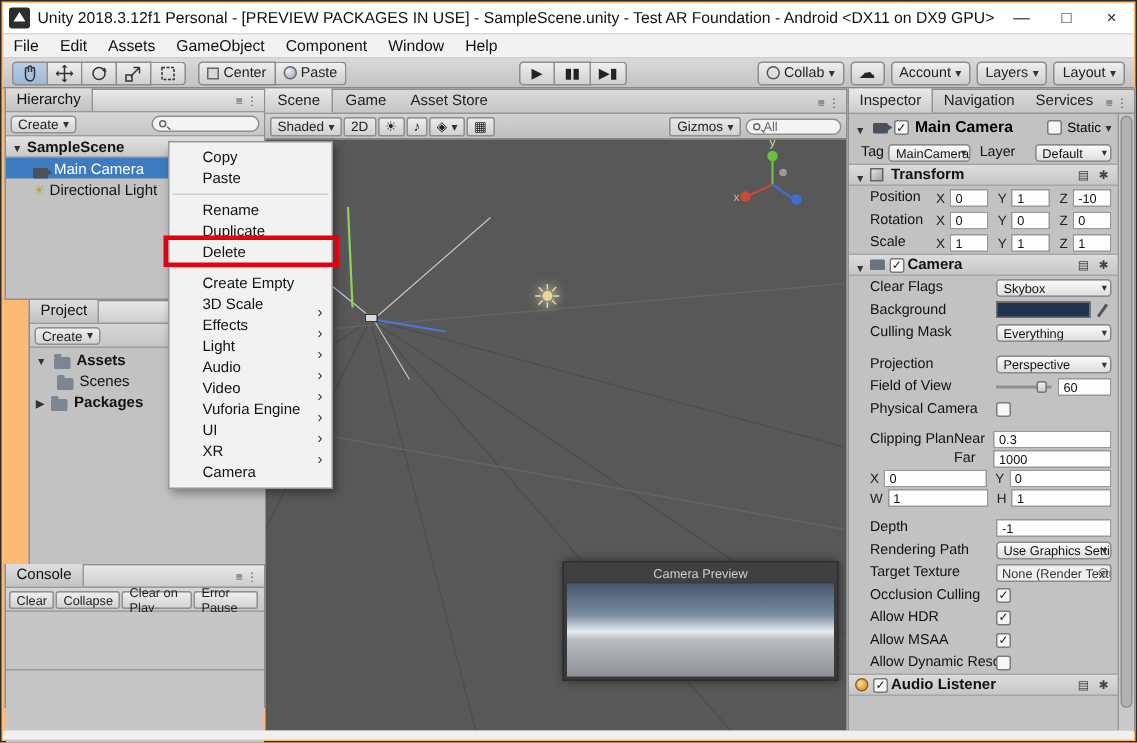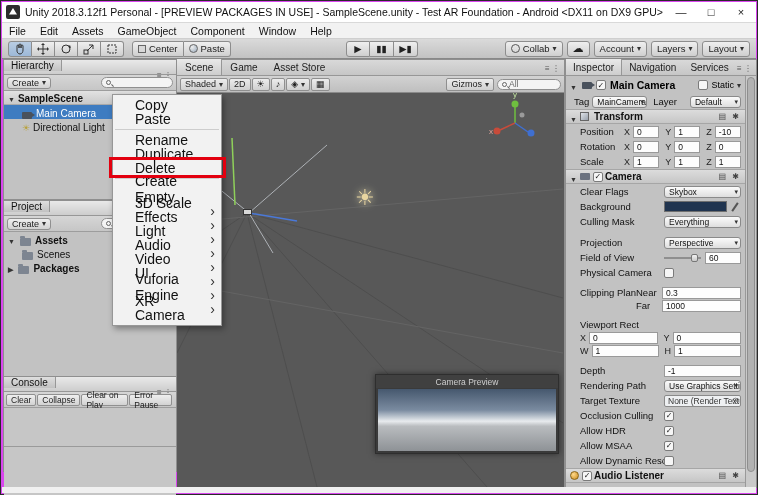--- a/index.html
+++ b/index.html
@@ -1,18 +1,18 @@
 <!DOCTYPE html>
 <html><head>
 <meta charset="utf-8">
 <style>
   * { margin:0; padding:0; box-sizing:border-box; font-family:"Liberation Sans", sans-serif; }
   html,body { width:758px; height:495px; }
   body { position:relative; background:#9a9a9a; overflow:hidden; }
-  .window { position:absolute; inset:0; border:1px solid #2a2a2a; background:#d946ef; }
+  .window { position:absolute; inset:0; border:1px solid #2a2a2a; background:#fdba74; }
 
   
   .titlebar { position:absolute; left:1px; top:1px; right:1px; height:21px; background:#ffffff; display:flex; align-items:center; padding-left:4px; border-bottom:1px solid #d9d9d9; }
   .unity-logo { width:14px; height:14px; background:#2d2d2d; border-radius:2px; margin-right:5px; position:relative; flex-shrink:0;}
   .unity-logo::after { content:""; position:absolute; left:3px; top:3px; width:8px; height:8px; background:#ffffff; clip-path:polygon(50% 0,100% 80%,0 80%); }
   .title-text { font-size:10.5px; color:#111; white-space:nowrap; overflow:hidden; flex:1; }
   .win-controls { display:flex; flex-shrink:0; }
   .win-btn { width:30px; height:19px; display:flex; align-items:center; justify-content:center; font-size:11px; color:#222; }
   .win-btn::before { content:attr(data-glyph); }
 
@@ -32,21 +32,21 @@
   .tool-ic { width:12px; height:12px; display:block; }
   .play-group { position:absolute; left:344px; display:flex; }
   .dda::after { content:"▾"; font-size:8px; margin-left:3px; color:#333; }
   .cloud-ic::before { content:"☁"; font-size:11px; }
   .collab-ic { width:9px; height:9px; border:1px solid #555; border-radius:50%; margin-right:3px; }
   .pivot-ic { width:8px; height:8px; border:1px solid #666; background:#d8d8d8; margin-right:3px; }
   .globe-ic { width:9px; height:9px; border:1px solid #666; border-radius:50%; background:radial-gradient(circle at 30% 30%, #eee, #9ab); margin-right:3px; }
 
   
   .panel { position:absolute; background:#c2c2c2; border:1px solid #8f8f8f; }
-  .phead { height:15px; background:linear-gradient(#e9e9e9,#cdcdcd); border-bottom:1px solid #979797; display:flex; align-items:flex-start;flex-direction:column; }
+  .phead { height:15px; background:linear-gradient(#e9e9e9,#cdcdcd); border-bottom:1px solid #979797; display:flex; align-items:flex-end; }
   .ptab { height:15px; display:flex; align-items:center; padding:0 7px; font-size:10px; color:#111; background:linear-gradient(#dedede,#c2c2c2); border-right:1px solid #979797; }
   .phead-right { margin-left:auto; font-size:8px; color:#555; padding:0 4px 2px 0; }
   .phead-right::before { content:"≡ ⋮"; }
   .psub { height:16px; background:linear-gradient(#d6d6d6,#c6c6c6); border-bottom:1px solid #9d9d9d; display:flex; align-items:center; padding:0 3px; }
   .create-btn { font-size:9px; color:#222; background:linear-gradient(#efefef,#d2d2d2); border:1px solid #909090; border-radius:3px; height:12px; display:inline-flex; align-items:center; padding:0 4px; }
   .searchbox { margin-left:auto; width:72px; height:11px; background:#f4f4f4; border:1px solid #909090; border-radius:6px; display:flex; align-items:center; padding:0 4px; font-size:8.5px; color:#666; }
   .mag { width:5px; height:5px; border:1px solid #666; border-radius:50%; position:relative; margin-right:2px; flex-shrink:0; }
   .mag::after { content:""; position:absolute; left:4px; top:4px; width:3px; height:1px; background:#666; transform:rotate(45deg); }
 
   
@@ -110,21 +110,21 @@
   .slider { flex:1; position:relative; height:12px; margin-right:4px; }
   .slider::before { content:""; position:absolute; left:0; right:0; top:5px; height:2px; background:#8f8f8f; }
   .slider-thumb { position:absolute; top:2px; left:72%; width:7px; height:8px; background:linear-gradient(#f2f2f2,#c9c9c9); border:1px solid #777; border-radius:2px; }
   .fov-box { width:36px; }
   .audio-ic { width:9px; height:9px; border-radius:50%; background:radial-gradient(circle at 35% 35%, #ffd98a, #c98a1e); border:1px solid #8a6516; margin-right:3px; flex-shrink:0; }
   .cam-comp-ic { width:10px; height:7px; background:#6b7280; border-radius:1px; margin-right:3px; position:relative; flex-shrink:0; }
   .tr-ic { width:9px; height:9px; border:1px solid #666; background:linear-gradient(135deg,#dfe3e8,#9aa2ad); margin-right:3px; flex-shrink:0; }
 
   
   .ctx-menu { position:absolute; left:111px; top:93px; width:110px; background:#f2f2f2; border:1px solid #979797; box-shadow:2px 3px 6px rgba(0,0,0,.35); padding:3px 0; z-index:50; }
-  .cm-item { height:14px; display:flex; align-items:center; font-size:14px; color:#111; padding:0 6px 0 22px; position:relative; }
+  .cm-item { height:14px; display:flex; align-items:center; font-size:10px; color:#111; padding:0 6px 0 22px; position:relative; }
   .cm-item .sub::before { content:"›"; position:absolute; right:6px; color:#333; }
   .cm-sep { height:7px; position:relative; }
   .cm-sep::before { content:""; position:absolute; left:2px; right:2px; top:3px; height:1px; background:#cdcdcd; }
   .annotation-box { position:absolute; left:108px; top:156px; width:117px; height:21px; border:3px solid #e3000f; z-index:60; pointer-events:none; }
 
   .bottom-strip { position:absolute; left:1px; right:1px; bottom:1px; height:6px; background:#f0f0f0; }
 </style>
 </head>
 <body>
 
@@ -239,21 +239,21 @@
         <span class="ico-cam"></span>
         <span>Main Camera</span>
       </div>
       <div class="tree-row tree-indent1">
         <span class="ico-light"></span>
         <span>Directional Light</span>
       </div>
     </div>
   </div>
 
-  <div class="panel" style="left:2px; top:199px; width:174px; height:192px;">
+  <div class="panel" style="left:18px; top:199px; width:174px; height:192px;">
     <div class="phead">
       <div class="ptab">Project</div>
       <span class="phead-right"></span>
     </div>
     <div class="psub">
       <span class="create-btn dda">
           <span>Create</span>
         </span>
       <span class="searchbox">
           <span class="mag"></span>
@@ -477,23 +477,20 @@
       <div class="irow" style="margin-top:6px; height:13px">
         <span class="ilabel" style="width:56px">Clipping Planes</span>
         <span style="width:26px">Near</span>
         <span class="nf ifield">0.3</span>
       </div>
       <div class="irow" style="height:13px">
         <span class="ilabel" style="width:56px"></span>
         <span style="width:26px">Far</span>
         <span class="nf ifield">1000</span>
       </div>
-      <div class="irow" style="margin-top:6px; height:13px">
-        <span class="ilabel">Viewport Rect</span>
-      </div>
       <div class="irow" style="height:13px">
         <span class="axis" style="margin-left:0">X</span>
         <span class="nf" style="flex:1">0</span>
         <span class="axis">Y</span>
         <span class="nf" style="flex:1">0</span>
       </div>
       <div class="irow" style="height:13px">
         <span class="axis" style="margin-left:0">W</span>
         <span class="nf" style="flex:1">1</span>
         <span class="axis">H</span>
@@ -577,25 +574,25 @@
       </div>
     <div class="cm-item">
         <span>Audio</span>
         <span class="sub"></span>
       </div>
     <div class="cm-item">
         <span>Video</span>
         <span class="sub"></span>
       </div>
     <div class="cm-item">
+        <span>Vuforia Engine</span>
+        <span class="sub"></span>
+      </div>
+    <div class="cm-item">
         <span>UI</span>
-        <span class="sub"></span>
-      </div>
-    <div class="cm-item">
-        <span>Vuforia Engine</span>
         <span class="sub"></span>
       </div>
     <div class="cm-item">
         <span>XR</span>
         <span class="sub"></span>
       </div>
     <div class="cm-item">
         <span>Camera</span>
       </div>
   </div>

